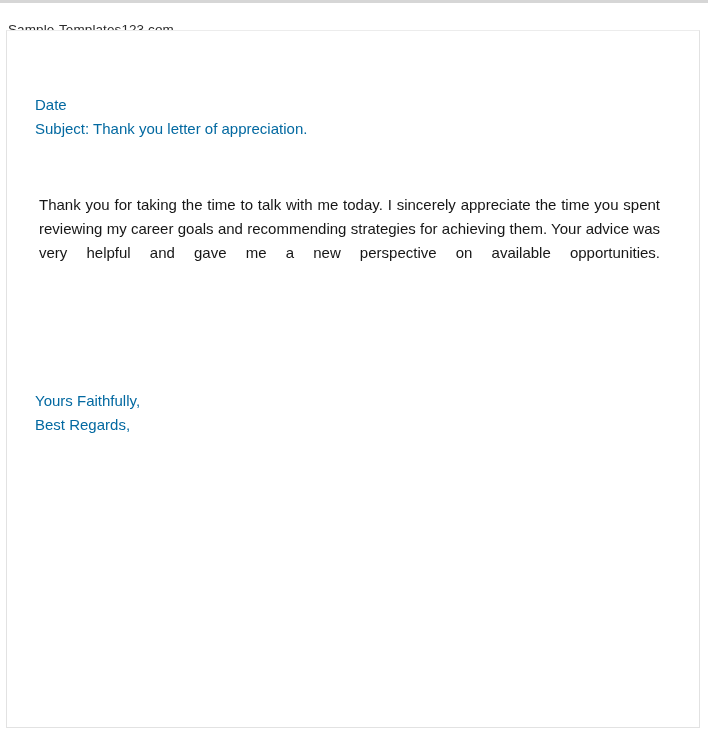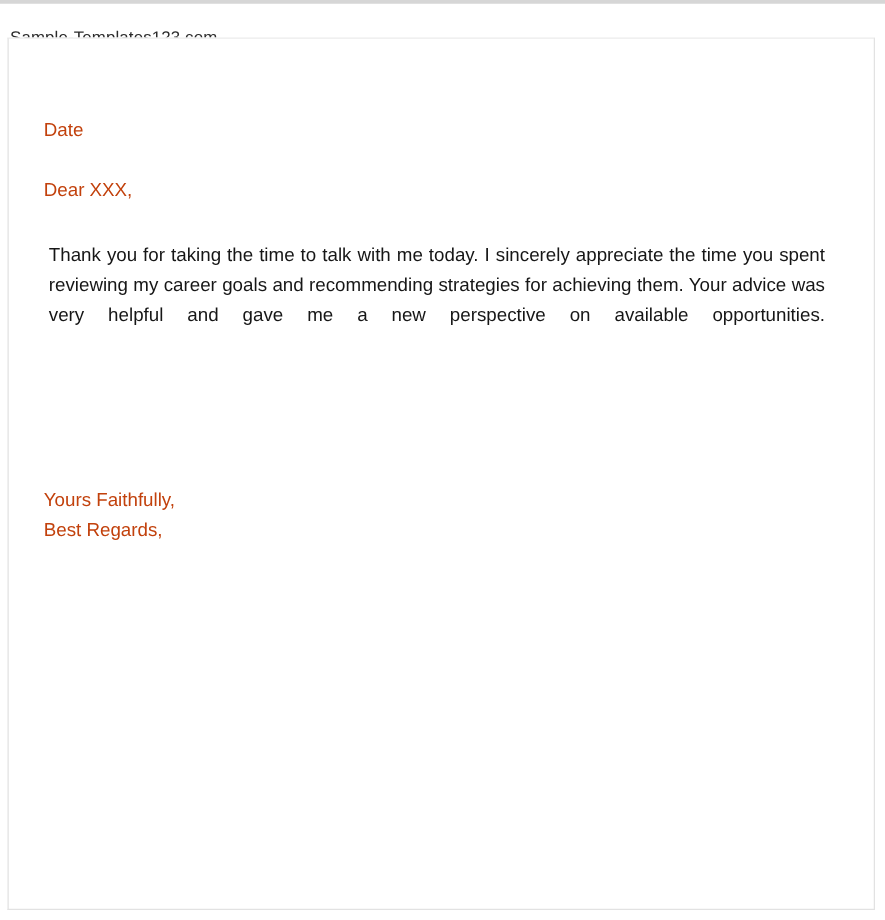--- a/index.html
+++ b/index.html
@@ -68,21 +68,21 @@
   }
 
   .letter {
     position: absolute;
     top: 62px;
     left: 28px;
     width: 629px;
   }
 
   .block {
-    color: #c2410c;
+    color: #0369a1;
     font-size: 15px;
     line-height: 24px;
     margin: 0;
   }
 
   .line {
     display: block;
     white-space: nowrap;
   }
 
@@ -117,27 +117,25 @@
   <div class="watermark-band">
     <div class="watermark">Sample-Templates123.com</div>
   </div>
 
   <div class="sheet">
 
     <div class="letter">
 
       <div class="block">
         <span class="line">Date</span>
+        <span class="line">Subject: Thank you letter of appreciation.</span>
       </div>
 
       <div class="gap-sm"></div>
 
-      <div class="block">
-        <span class="line">Dear XXX,</span>
-      </div>
 
       <div class="gap-md"></div>
 
       <p class="para">Thank you for taking the time to talk with me today. I sincerely appreciate the time you spent reviewing my career goals and recommending strategies for achieving them. Your advice was very helpful and gave me a new perspective on available opportunities.</p>
 
       <div class="gap-md"></div>
 
 
       <div class="gap-md"></div>
 

